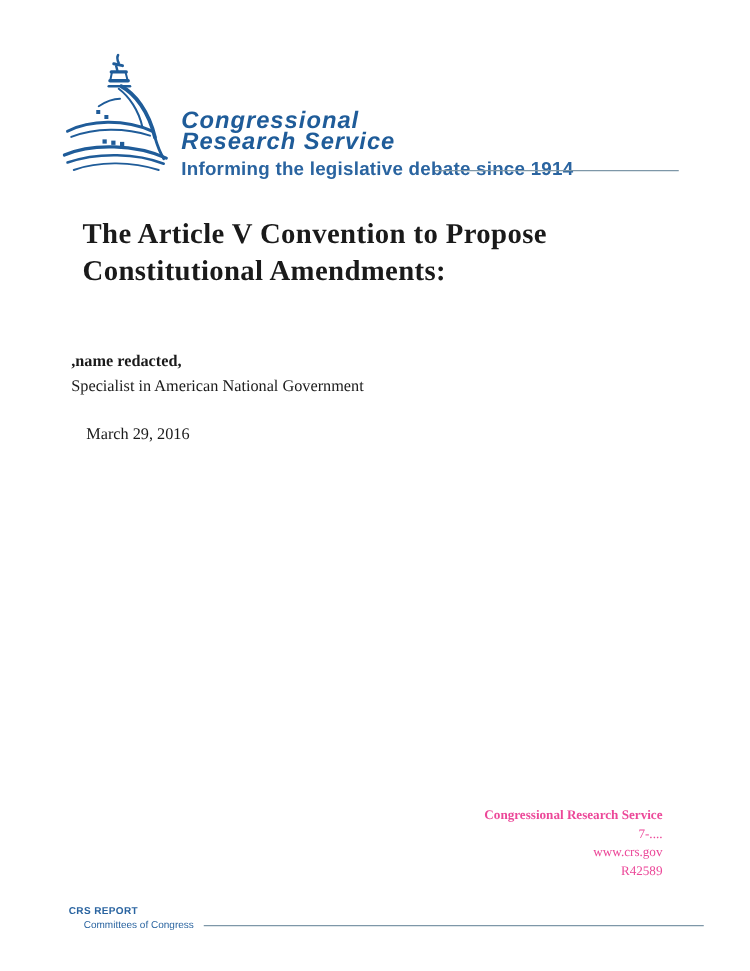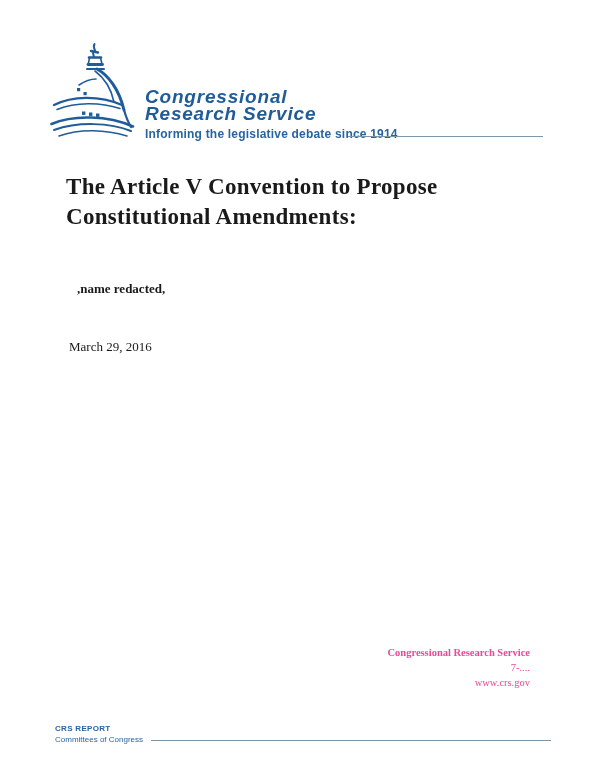--- a/index.html
+++ b/index.html
@@ -9,44 +9,44 @@
     background:#ffffff;
     font-family:"Liberation Serif", serif;
     overflow:hidden;
   }
   
   .logo-art{position:absolute;left:50px;top:42px;width:94px;height:100px;}
   .logo-text{position:absolute;left:145px;top:88px;color:#1f5c99;
     font-family:"Liberation Sans", sans-serif;}
   .logo-name{font-size:19px;font-weight:bold;font-style:italic;
     letter-spacing:0.8px;line-height:17px;}
-  .logo-tagline{margin-top:5px;font-size:12px;font-weight:bold;
+  .logo-tagline{margin-top:5px;font-size:15px;font-weight:bold;
     letter-spacing:0.2px;color:#2a64a0;}
   .header-rule{position:absolute;left:348px;top:136px;width:195px;height:0;
     border-top:1.5px solid #7e97a8;}
   
   .title{position:absolute;left:66px;top:172px;width:470px;
     font-size:23px;font-weight:bold;color:#1a1a1a;line-height:30px;
     letter-spacing:0.3px;}
   
-  .author{position:absolute;left:77px;top:279px;color:#1a1a1a;}
+  .author{position:absolute;left:57px;top:279px;color:#1a1a1a;}
   .author-name{font-size:13px;font-weight:bold;line-height:20px;}
   .author-role{font-size:13px;line-height:20px;}
   .doc-date{position:absolute;left:69px;top:328px;font-size:13px;color:#1a1a1a;margin-top:11px;}
   
   .footer-right{position:absolute;right:70px;top:645px;text-align:right;
     color:#ec4899;}
   .fr-org{font-size:10.5px;font-weight:bold;line-height:15px;}
   .fr-line{font-size:10.5px;line-height:15px;}
   
   .footer-left{position:absolute;left:55px;top:723px;
     font-family:"Liberation Sans", sans-serif;color:#2a64a0;font-size:8px;
     line-height:11px;white-space:nowrap;}
   .fl-label{font-weight:bold;letter-spacing:0.3px;}
-  .fl-line2wrap{display:flex;align-items:center;}
+  .fl-line2wrap{display:flex;align-items:center;margin-left:12px;}
   .footer-rule{display:inline-block;width:400px;height:0;
     border-top:1.5px solid #7e97a8;margin-left:8px;position:relative;top:1px;}
 </style>
 </head>
 <body>
 
 <div class="page">
 
   <div class="logo-art">
     <svg width="94" height="100" viewBox="0 0 94 100" fill="none" xmlns="http://www.w3.org/2000/svg">
@@ -92,27 +92,29 @@
   </div>
   <div class="header-rule"></div>
 
   <div class="title">
     <div>The Article V Convention to Propose</div>
     <div>Constitutional Amendments:</div>
   </div>
 
   <div class="author">
     <div class="author-name">,name redacted,</div>
+    <div class="author-role">Specialist in American National Government</div>
   </div>
   <div class="doc-date">March 29, 2016</div>
 
   <div class="footer-right">
     <div class="fr-org">Congressional Research Service</div>
     <div class="fr-line">7-....</div>
     <div class="fr-line">www.crs.gov</div>
+    <div class="fr-line">R42589</div>
   </div>
 
   <div class="footer-left">
     <div class="fl-label">CRS REPORT</div>
     <div class="fl-line2wrap">
       <span>Committees of Congress</span>
       <span class="footer-rule"></span>
     </div>
   </div>
 

